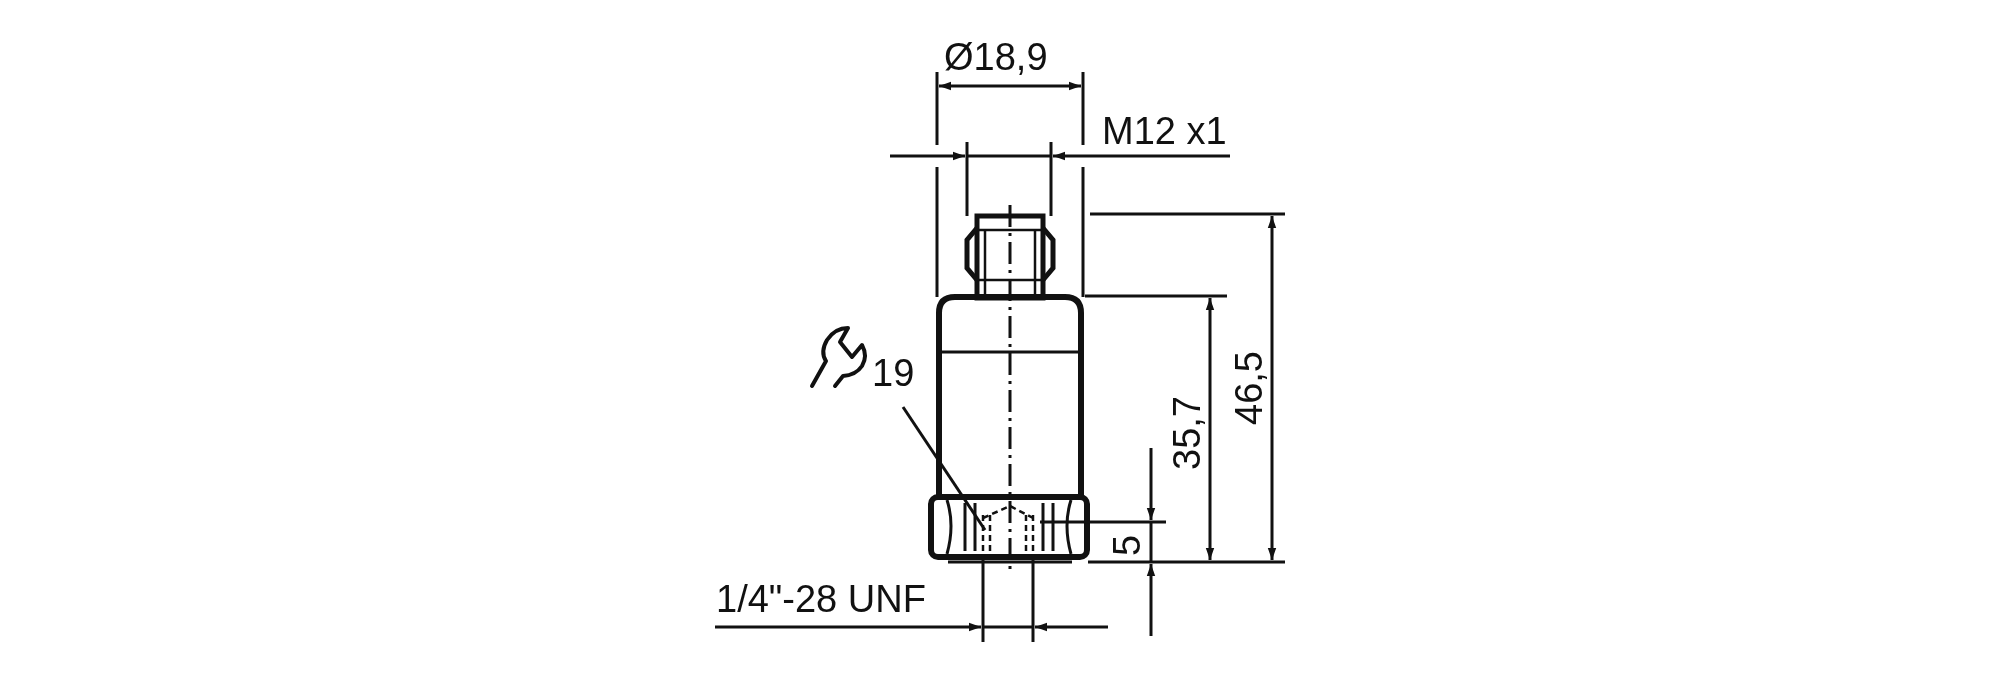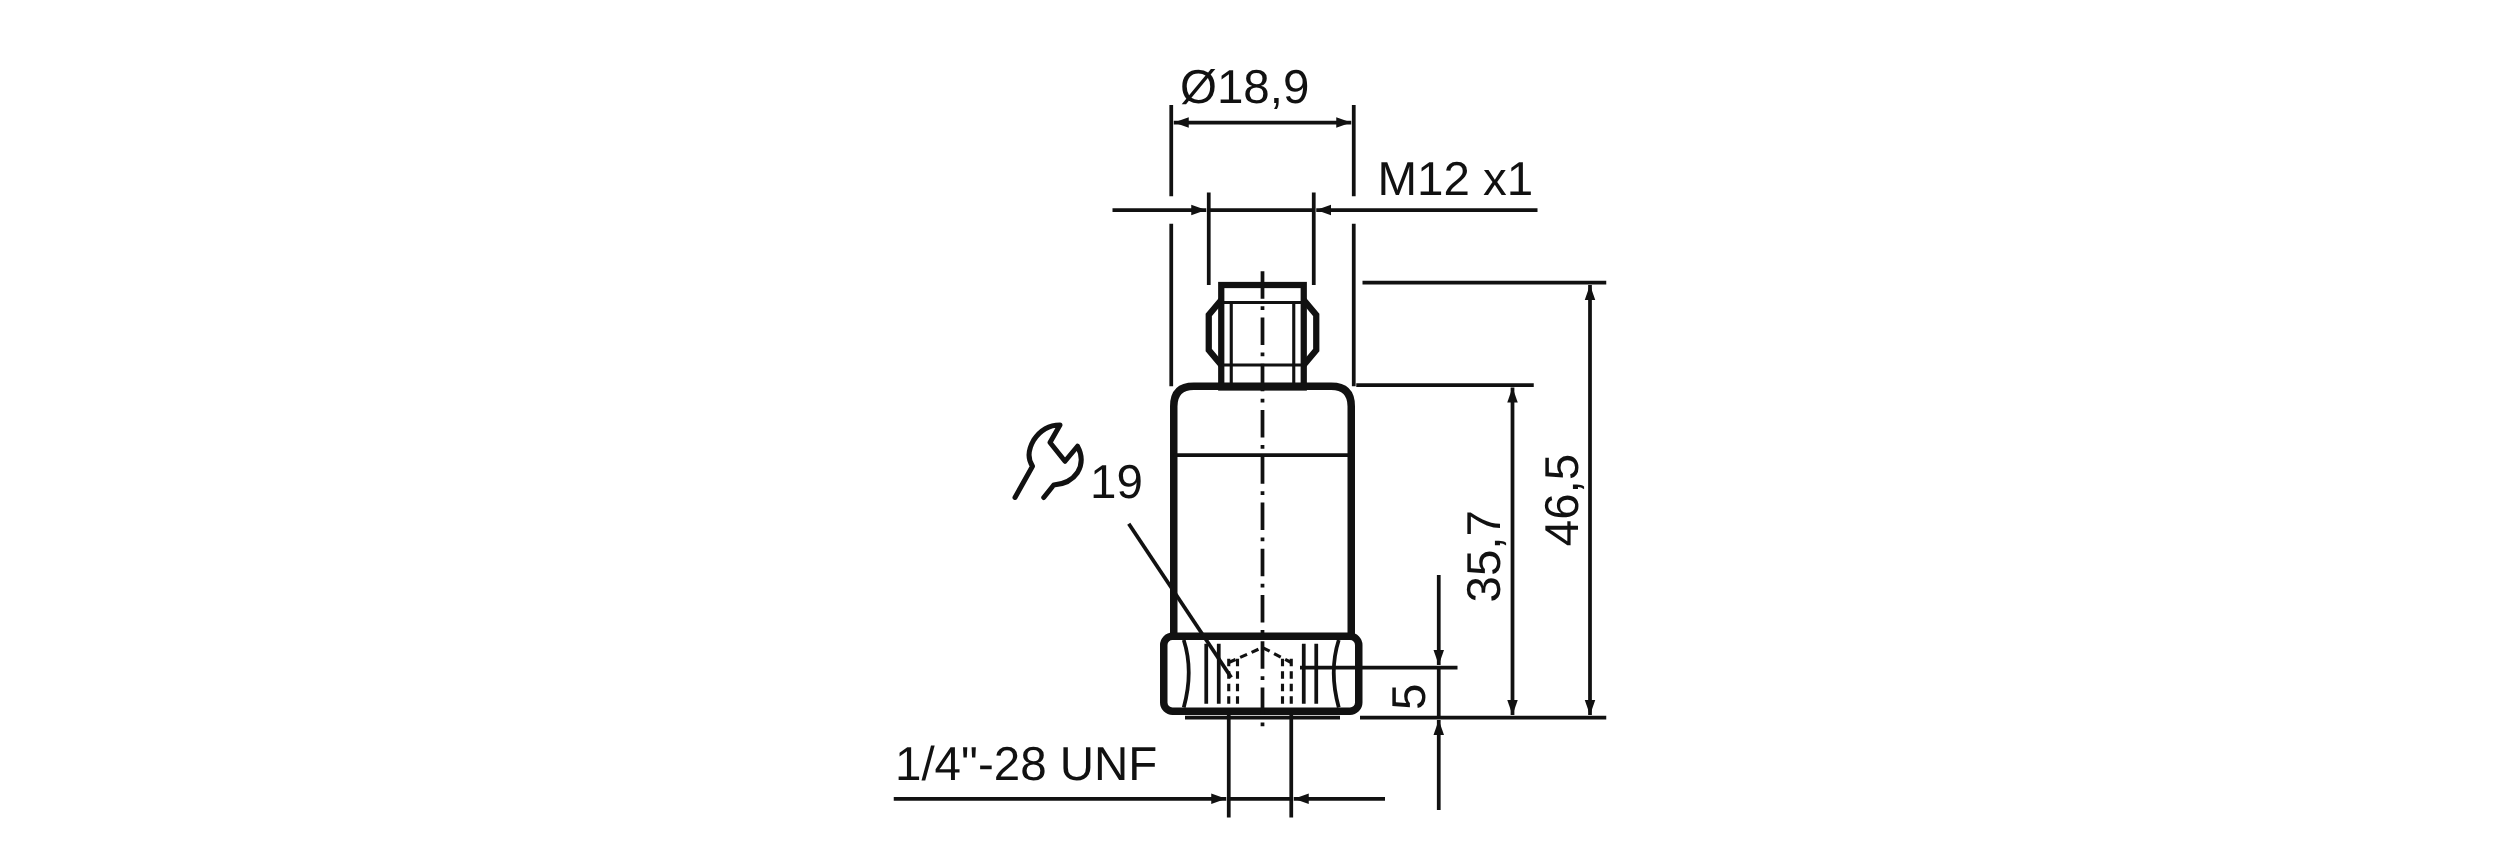--- a/index.html
+++ b/index.html
@@ -1,17 +1,17 @@
 <!DOCTYPE html>
 <html><head>
 <meta charset="utf-8">
 <style>
   html, body { margin: 0; padding: 0; background: #ffffff; }
   body { width: 2000px; height: 679px; overflow: hidden; position: relative; }
-  #canvas { position: absolute; left: 0; top: 12px; width: 2000px; height: 506px; }
+  #canvas { position: absolute; left: 0; top: 0; width: 2000px; height: 506px; }
   svg text { font-family: "Liberation Sans", "DejaVu Sans", sans-serif; fill: #111111; }
   .label { font-size: 38px; }
 </style>
 </head>
 <body>
 
 <div id="canvas">
 <svg width="2000" height="679" viewBox="0 0 2000 679" xmlns="http://www.w3.org/2000/svg">
   <defs>
     <marker id="arr" viewBox="0 0 10 10" refX="10" refY="5" markerWidth="12" markerHeight="12" markerUnits="userSpaceOnUse" orient="auto-start-reverse">

